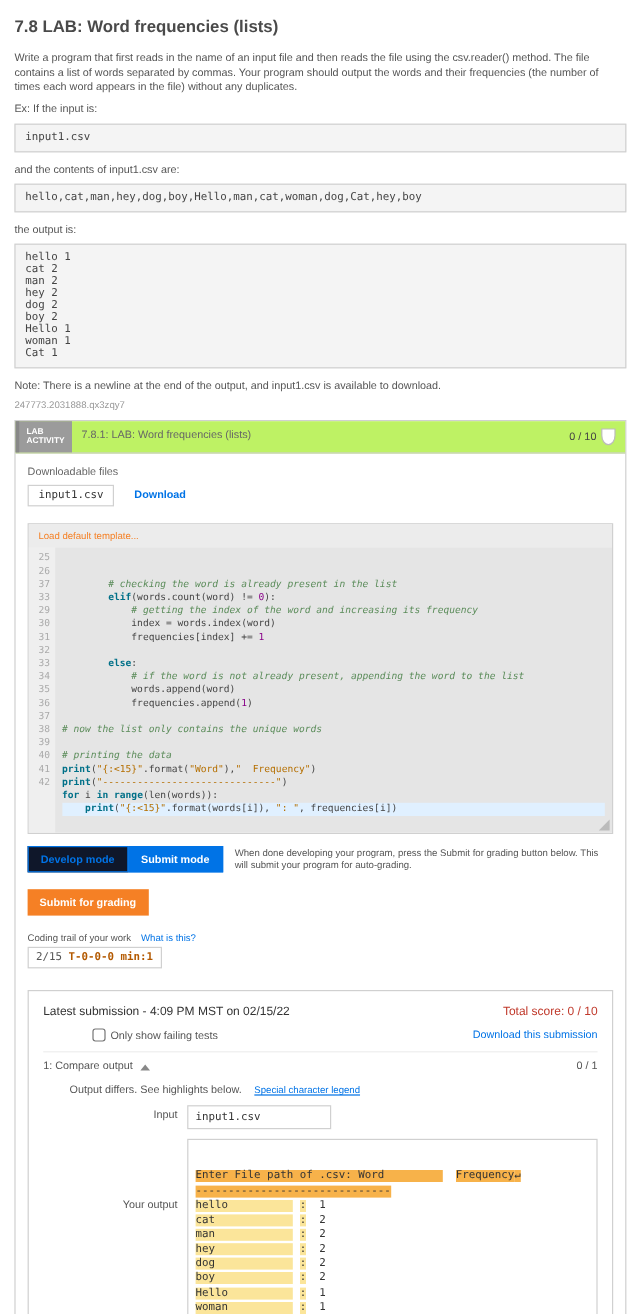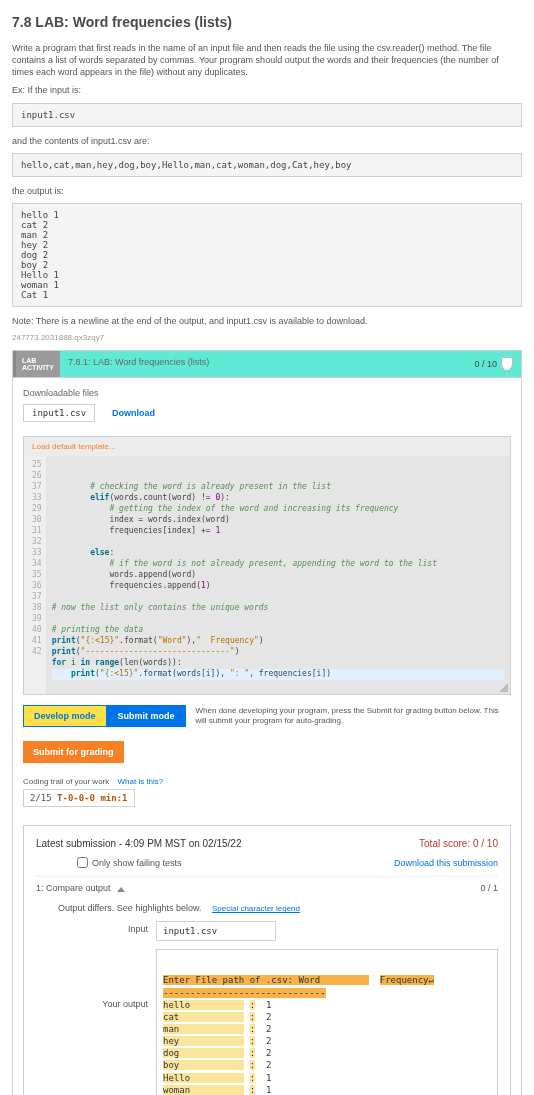--- a/index.html
+++ b/index.html
@@ -34,21 +34,21 @@
     border:1px solid var(--gray-border);
     padding:6px 8px;
     font-family:Menlo,Consolas,monospace;
     font-size:9px;color:#444;
     white-space:pre;
     margin:4px 0 8px;
   }
   .tiny{font-size:8px;color:#999;margin:4px 0;}
   
   .lab{border:1px solid var(--gray-border);margin-top:8px;}
-  .lab-head{display:flex;align-items:stretch;border-bottom:1px solid var(--gray-border);background:#5eead4;}
+  .lab-head{display:flex;align-items:stretch;border-bottom:1px solid var(--gray-border);background:#bef264;}
   .lab-badge{background:#9b9b9b;color:#fff;font-size:7px;font-weight:bold;padding:3px 6px;line-height:1;display:flex;flex-direction:column;justify-content:center;border-left:3px solid #888;}
   .lab-title{flex:1;padding:6px 8px;font-size:9px;color:#666;}
   .lab-score{padding:6px 8px;font-size:9px;color:#444;display:flex;align-items:center;gap:4px;}
   .shield{width:12px;height:14px;border:1px solid #bbb;border-radius:0 0 6px 6px / 0 0 8px 8px;background:#fff;}
   .lab-body{padding:10px;}
   .section-label{font-size:9px;color:#666;margin-bottom:6px;}
   .file-btn{display:inline-block;border:1px solid var(--gray-border);background:#fff;padding:3px 8px;font-family:Menlo,Consolas,monospace;font-size:9px;color:#333;}
   .dl-link{display:inline-block;color:var(--blue);font-size:9px;font-weight:600;margin-left:14px;cursor:pointer;}
   
   .editor{margin-top:14px;border:1px solid var(--gray-border);}
@@ -63,33 +63,33 @@
   .cm{color:var(--code-green);font-style:italic;}
   .kw{color:var(--code-kw);font-weight:bold;}
   .st{color:var(--code-orange);}
   .bn{color:var(--code-purple);}
   .cursor-line{background:#e0f0ff;display:inline-block;width:100%;}
   .resize-handle{position:absolute;right:2px;bottom:2px;width:9px;height:9px;}
   .resize-handle::before{content:"";position:absolute;right:0;bottom:0;width:0;height:0;border-left:9px solid transparent;border-bottom:9px solid #bbb;}
   
   .mode-row{display:flex;align-items:center;margin-top:10px;gap:0;}
   .mode-btn{font-size:9px;padding:5px 10px;font-weight:600;cursor:pointer;}
-  .mode-dev{background:#fde047;color:var(--blue);border:1px solid var(--blue);}
+  .mode-dev{background:#0f172a;color:var(--blue);border:1px solid var(--blue);}
   .mode-sub{background:var(--blue);color:#fff;border:1px solid var(--blue);}
   .mode-desc{font-size:8px;color:#555;margin-left:10px;line-height:1.3;flex:1;}
   .submit-btn{background:var(--orange);color:#fff;border:none;font-size:9px;font-weight:600;padding:6px 10px;margin-top:14px;cursor:pointer;}
   .trail-row{margin-top:14px;font-size:8px;color:#555;}
   .trail-row a{color:var(--blue);text-decoration:none;margin-left:6px;}
   .trail-box{border:1px solid var(--gray-border);padding:3px 6px;font-family:Menlo,Consolas,monospace;font-size:9px;display:inline-block;margin-top:3px;}
   .trail-box .t{color:#b35900;font-weight:bold;}
   
   .submission{border:1px solid var(--gray-border);margin-top:18px;padding:12px;}
   .sub-head{display:flex;justify-content:space-between;font-size:10px;margin-bottom:8px;}
   .sub-head .score{color:#c0392b;}
-  .sub-row{display:flex;justify-content:space-between;align-items:center;font-size:9px;margin-bottom:8px;padding-left:41px;}
+  .sub-row{display:flex;justify-content:space-between;font-size:9px;margin-bottom:8px;padding-left:41px;}
   .chk{display:inline-flex;align-items:center;gap:4px;color:#555;}
   .chk input{width:11px;height:11px;margin:0;}
   .sub-row a{color:var(--blue);text-decoration:none;}
   .test-row{display:flex;justify-content:space-between;font-size:9px;color:#555;border-top:1px solid #eee;padding-top:6px;margin-top:4px;}
   .caret-up{display:inline-block;width:0;height:0;border-left:4px solid transparent;border-right:4px solid transparent;border-bottom:5px solid #888;margin-left:4px;vertical-align:middle;}
   .diff-note{font-size:9px;color:#555;margin:10px 0 8px 22px;}
   .diff-note a{color:var(--blue);font-size:8px;margin-left:8px;}
   .io-grid{display:grid;grid-template-columns:90px 1fr;gap:8px 8px;align-items:start;margin-left:22px;}
   .io-label{text-align:right;font-size:9px;color:#555;padding-top:3px;}
   .io-box{border:1px solid var(--gray-border);padding:4px 6px;font-family:Menlo,Consolas,monospace;font-size:9px;white-space:pre;max-width:360px;}

